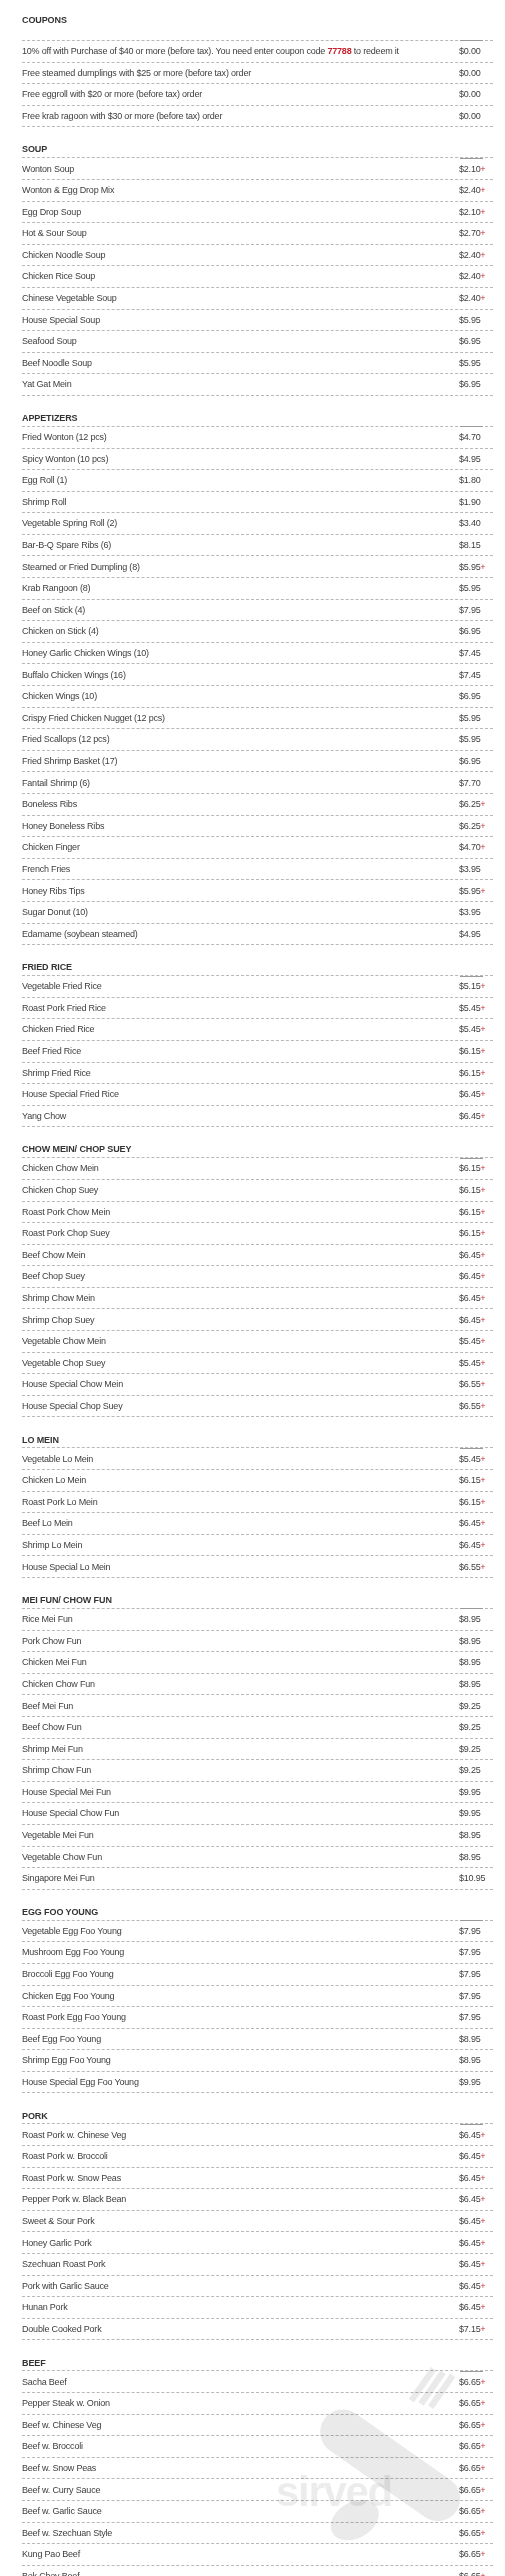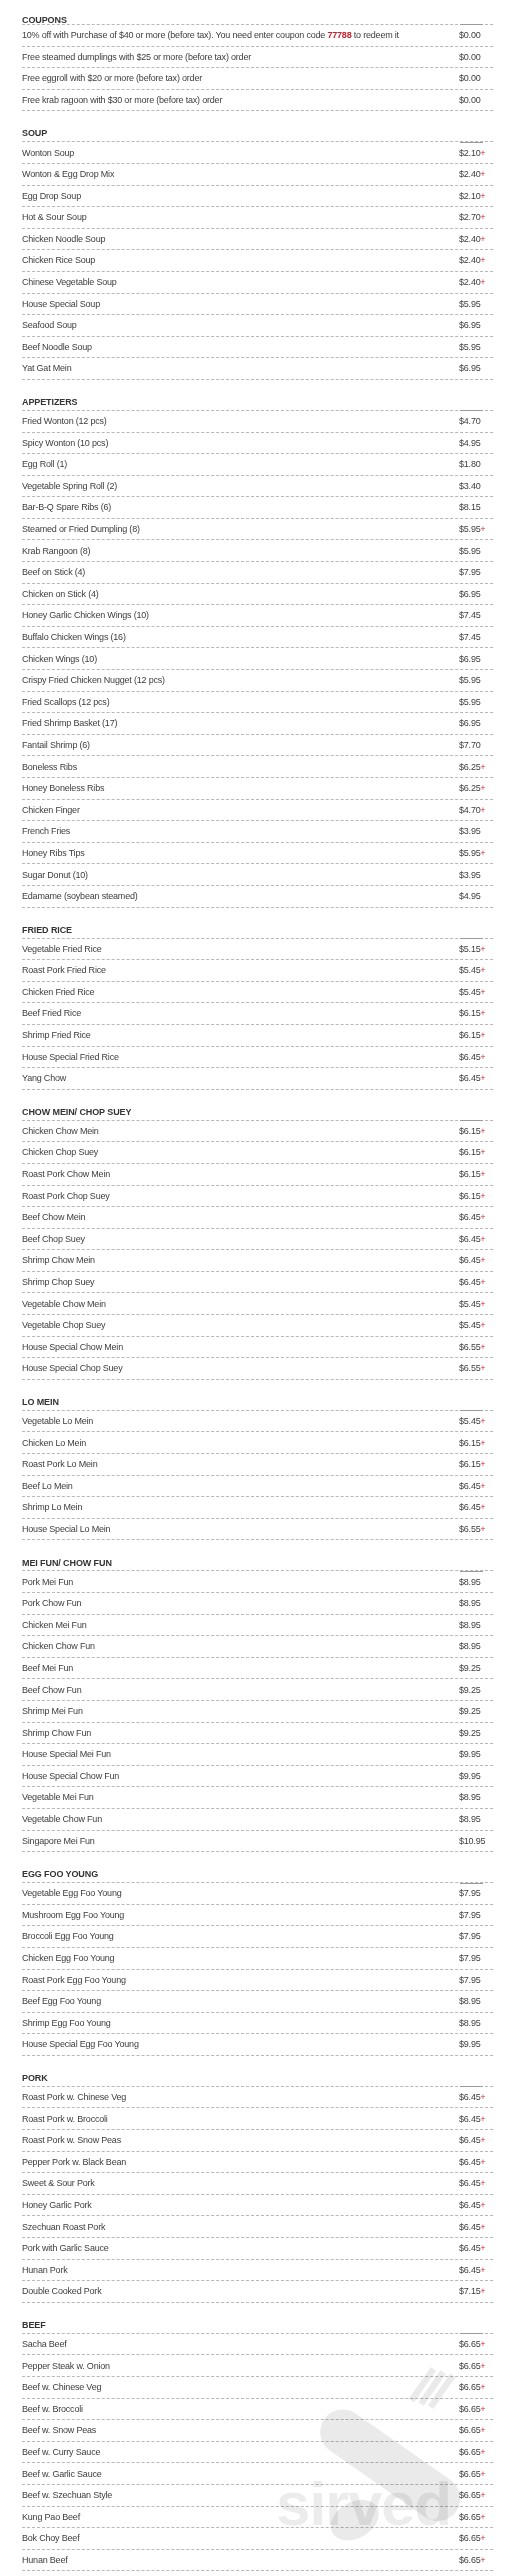--- a/index.html
+++ b/index.html
@@ -6,21 +6,21 @@
   body {
     width: 506px;
     height: 2576px;
     overflow: hidden;
     position: relative;
     font-family: "Liberation Sans", sans-serif;
     color: #3a3a3a;
   }
   .menu { position: absolute; left: 22px; top: 0; width: 471px; }
   .section { position: relative; padding-top: 30px; }
-  .section:first-child { padding-top: 24px; }
+  .section:first-child { padding-top: 40px; }
   .section-title {
     position: absolute;
     left: 0;
     bottom: calc(100% - 30px);
     font-weight: bold;
     font-size: 9px;
     letter-spacing: -0.1px;
     color: #333333;
     margin: 0;
     line-height: 10.3px;
@@ -57,21 +57,21 @@
     height: 219px;
     pointer-events: none;
     opacity: 0.08;
   }
   .watermark-text {
     position: absolute;
     left: 276px;
     top: 2468px;
     font-family: "Liberation Sans", sans-serif;
     font-weight: bold;
-    font-size: 62px;
+    font-size: 42px;
     color: #000;
     opacity: 0.07;
     letter-spacing: -1.3px;
     pointer-events: none;
   }
 </style>
 </head>
 <body>
 
 <div class="menu" id="menu">
@@ -154,20 +154,24 @@
         </div>
         <div class="row">
           <span class="name">Spicy Wonton (10 pcs)</span>
           <span class="price-wrap"><span class="price">$4.95</span><span class="plus"></span></span>
         </div>
         <div class="row">
           <span class="name">Egg Roll (1)</span>
           <span class="price-wrap"><span class="price">$1.80</span><span class="plus"></span></span>
         </div>
         <div class="row">
+          <span class="name">Shrimp Roll</span>
+          <span class="price-wrap"><span class="price">$1.90</span><span class="plus"></span></span>
+        </div>
+        <div class="row">
           <span class="name">Vegetable Spring Roll (2)</span>
           <span class="price-wrap"><span class="price">$3.40</span><span class="plus"></span></span>
         </div>
         <div class="row">
           <span class="name">Bar-B-Q Spare Ribs (6)</span>
           <span class="price-wrap"><span class="price">$8.15</span><span class="plus"></span></span>
         </div>
         <div class="row">
           <span class="name">Steamed or Fried Dumpling (8)</span>
           <span class="price-wrap"><span class="price">$5.95</span><span class="plus">+</span></span>
@@ -354,21 +358,21 @@
         <div class="row">
           <span class="name">House Special Lo Mein</span>
           <span class="price-wrap"><span class="price">$6.55</span><span class="plus">+</span></span>
         </div>
       </div>
     </div>
     <div class="section">
       <h3 class="section-title">MEI FUN/ CHOW FUN</h3>
       <div class="rows">
         <div class="row">
-          <span class="name">Pork Mei Fun</span>
+          <span class="name">Rice Mei Fun</span>
           <span class="price-wrap"><span class="price">$8.95</span><span class="plus"></span></span>
         </div>
         <div class="row">
           <span class="name">Pork Chow Fun</span>
           <span class="price-wrap"><span class="price">$8.95</span><span class="plus"></span></span>
         </div>
         <div class="row">
           <span class="name">Chicken Mei Fun</span>
           <span class="price-wrap"><span class="price">$8.95</span><span class="plus"></span></span>
         </div>

